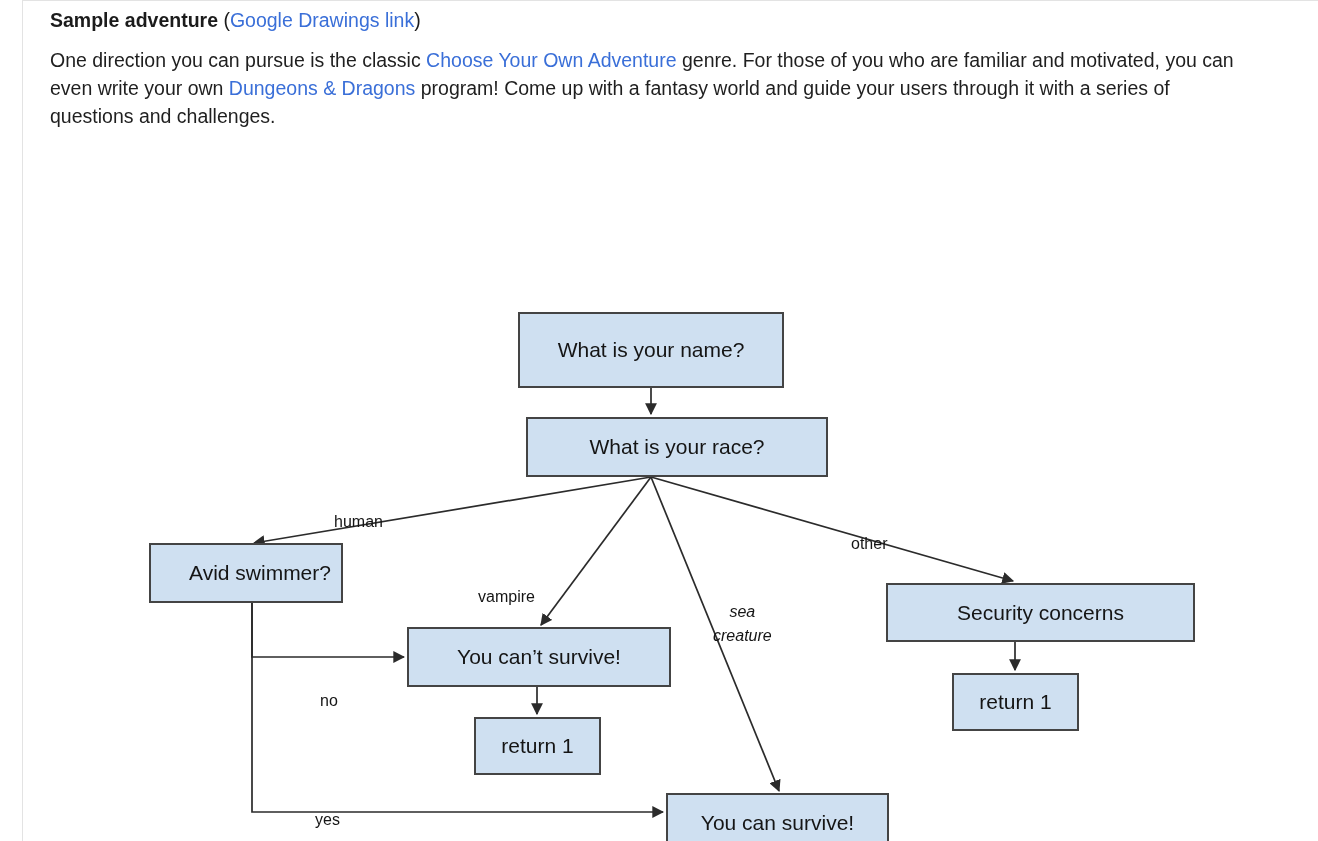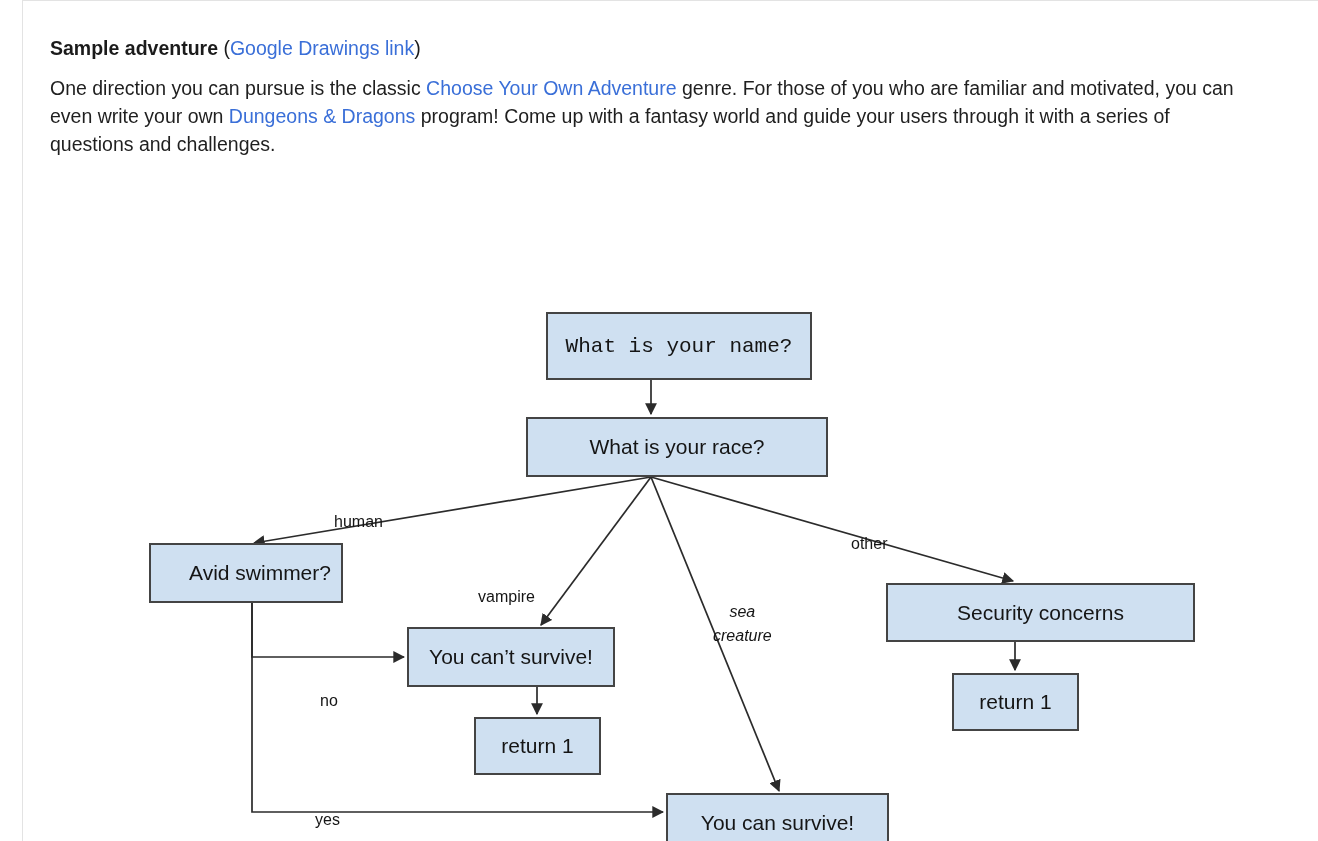--- a/index.html
+++ b/index.html
@@ -24,21 +24,20 @@
   #left-rule {
     position: absolute; left: 22px; top: 0; width: 1px; height: 841px;
     background: #e3e3e3;
   }
 
   #doc-text {
     position: absolute;
     left: 50px;
     top: 6px;
     width: 1200px;
-    margin-top: 28px;
   }
   #heading {
     font-size: 19.5px;
     line-height: 28px;
     color: #1b1b1b;
     margin: 0 0 12px 0;
     font-weight: normal;
   }
   #heading .bold { font-weight: bold; }
   #body-para {
@@ -119,33 +118,33 @@
         <polyline points="252,603 252,657 404,657"></polyline>
 
         <polyline points="252,603 252,812 663,812"></polyline>
 
         <line x1="537" y1="687" x2="537" y2="714"></line>
 
         <line x1="1015" y1="642" x2="1015" y2="670"></line>
       </g>
     </svg>
 
-    <div class="node" style="left:546px; top:312px; width:266px; height:68px;font-family:Liberation Mono, monospace;">
+    <div class="node" style="left:518px; top:312px; width:266px; height:76px;">
       <span>What is your name?</span>
     </div>
 
     <div class="node" style="left:526px; top:417px; width:302px; height:60px;">
       <span>What is your race?</span>
     </div>
 
     <div class="node" style="left:149px; top:543px; width:194px; height:60px;padding-left:28px;">
       <span>Avid swimmer?</span>
     </div>
 
-    <div class="node" style="left:407px; top:627px; width:208px; height:60px;">
+    <div class="node" style="left:407px; top:627px; width:264px; height:60px;">
       <span>You can’t survive!</span>
     </div>
 
     <div class="node" style="left:474px; top:717px; width:127px; height:58px;">
       <span>return 1</span>
     </div>
 
     <div class="node" style="left:886px; top:583px; width:309px; height:59px;">
       <span>Security concerns</span>
     </div>

